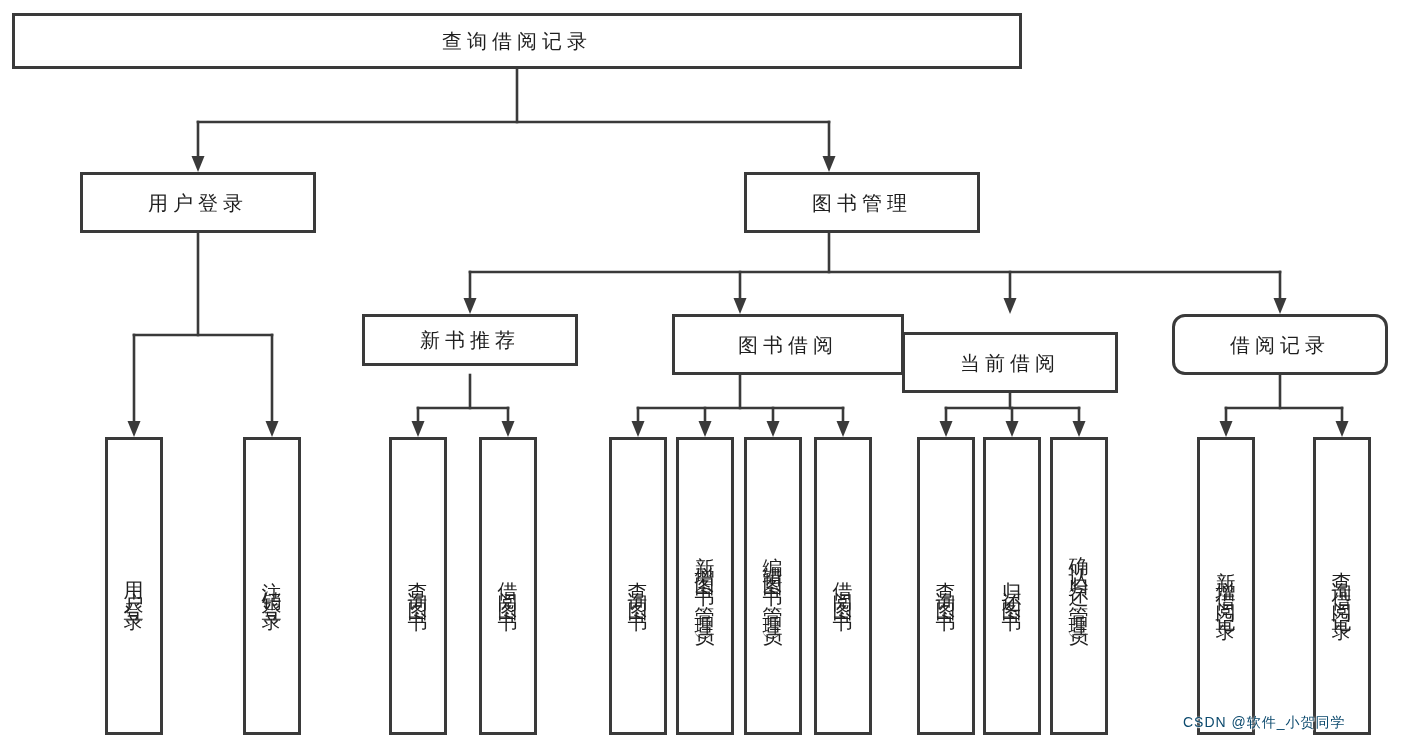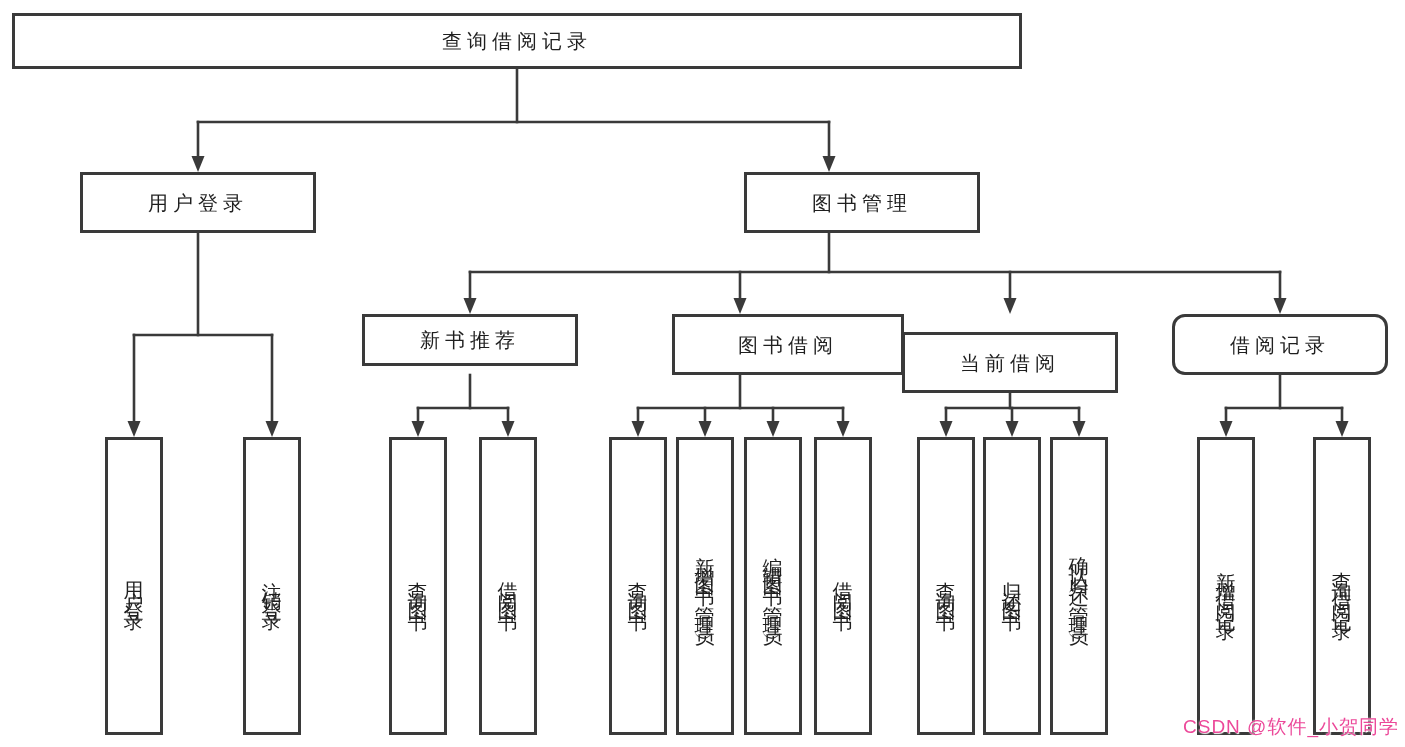--- a/index.html
+++ b/index.html
@@ -38,23 +38,23 @@
   }
   .node.vertical .lbl {
     writing-mode: vertical-rl;
     letter-spacing: 10px;
     white-space: nowrap;
   }
   #watermark {
     position: absolute;
     left: 1183px;
     top: 714px;
-    font-size: 19px;
+    font-size: 14px;
     letter-spacing: 1px;
-    color: #ec4899;
+    color: #0c4a6e;
     text-shadow: 0 0 2px #ffffff, 1px 1px 1px #ffffff;
     z-index: 5;
     white-space: nowrap;
   }
 </style>
 </head>
 <body>
 
 <div id="canvas">
   <svg id="connectors" viewBox="0 0 1405 747" xmlns="http://www.w3.org/2000/svg">

